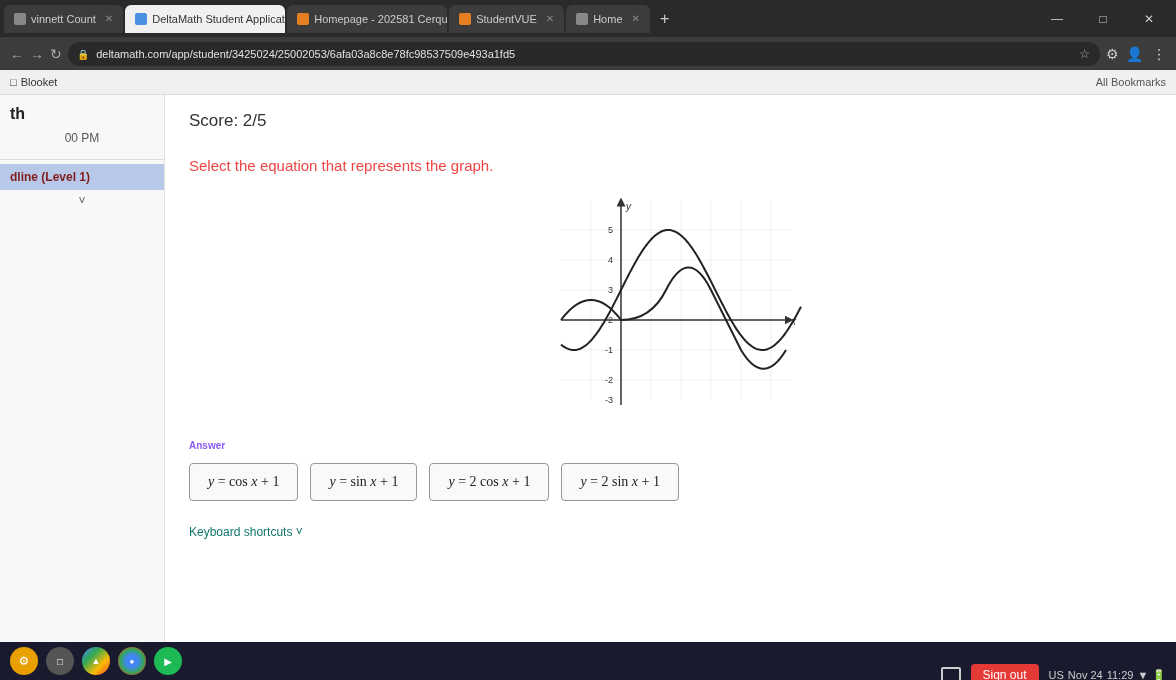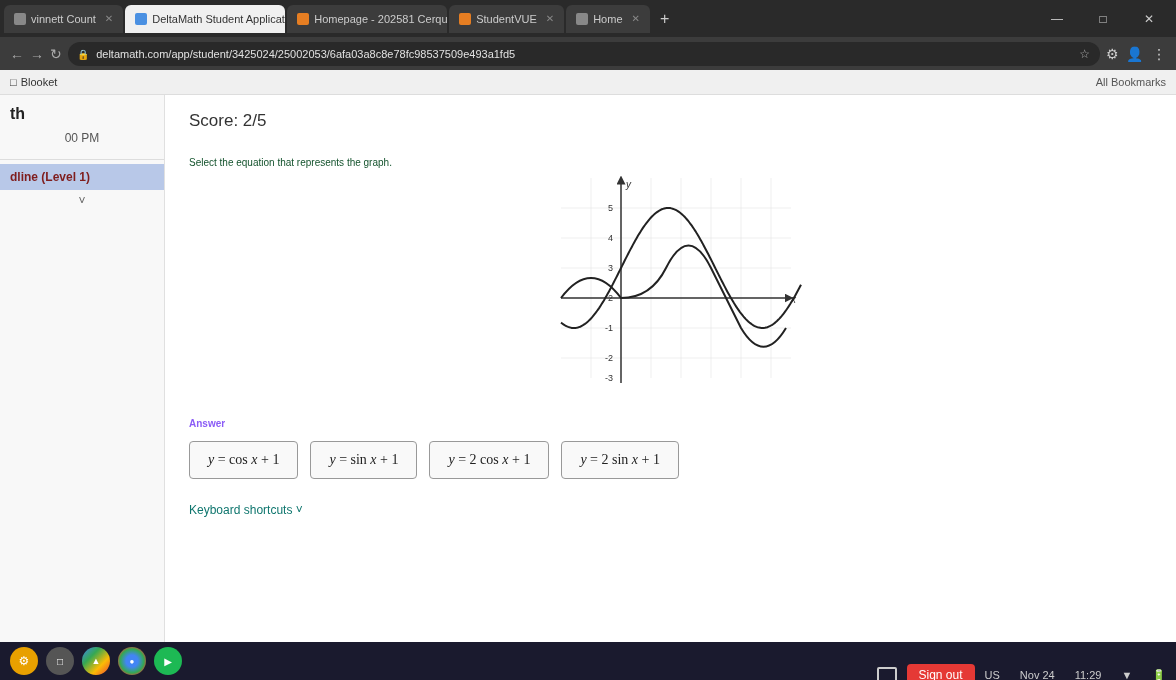--- a/index.html
+++ b/index.html
@@ -184,22 +184,23 @@
       padding: 16px 24px;
       overflow-y: auto;
       background: #fff;
     }
     .score-text {
       font-size: 17px;
       color: #333;
       margin-bottom: 26px;
     }
     .question-text {
-      font-size: 10px;
-      color: #14532d;
+      font-size: 15px;
+      color: #ef4444;
+      margin-bottom: 16px;
     }
 
     
     .graph-container {
       width: 280px;
       margin: 0 auto 20px;
       position: relative;
     }
     .graph-svg {
       display: block;
@@ -276,21 +277,21 @@
       border: none;
       border-radius: 4px;
       padding: 4px 12px;
       font-size: 12px;
       cursor: pointer;
     }
     .taskbar-info {
       color: #ccc;
       font-size: 11px;
       display: flex;
-      gap: 20px;
+      gap: 4px;
       align-items: center;
     }
     .screen-icon-taskbar {
       width: 20px;
       height: 16px;
       border: 2px solid #ccc;
       border-radius: 2px;
       position: relative;
       cursor: pointer;
     }

